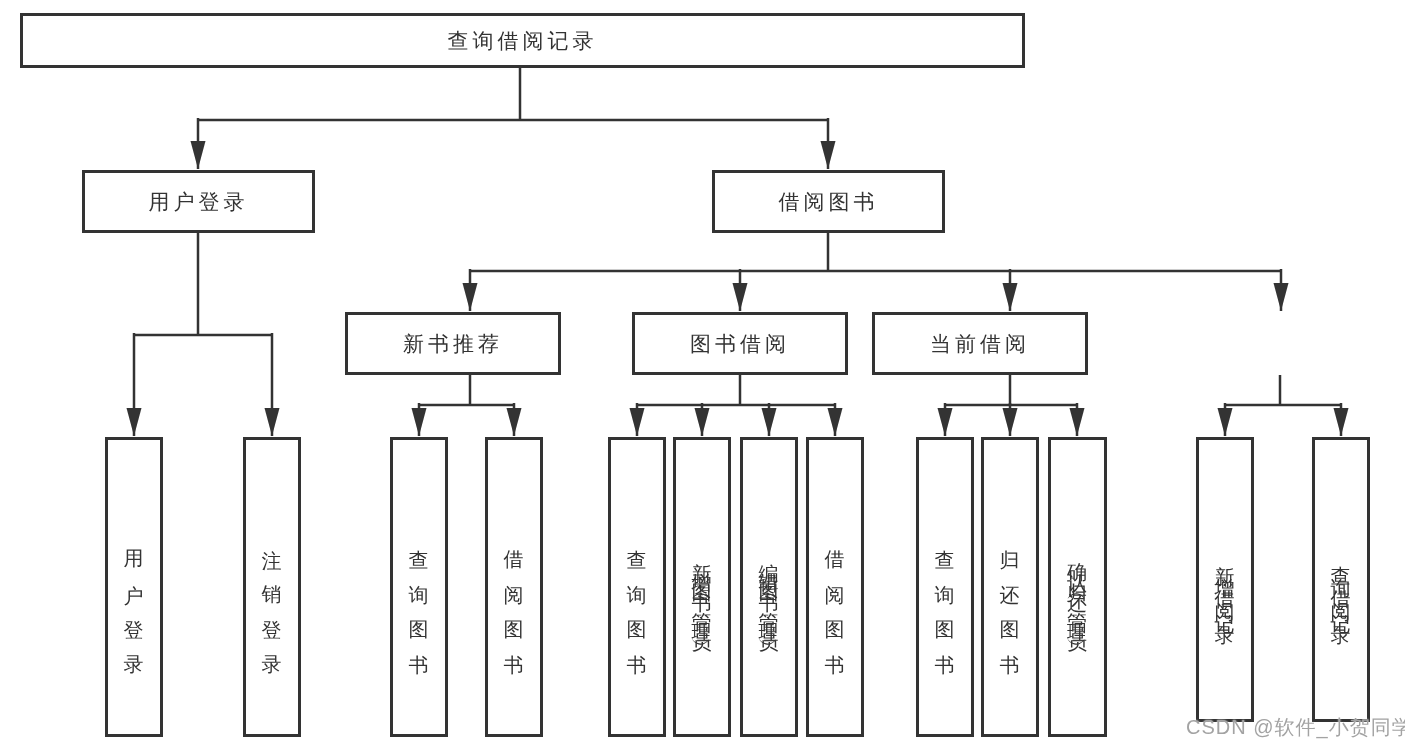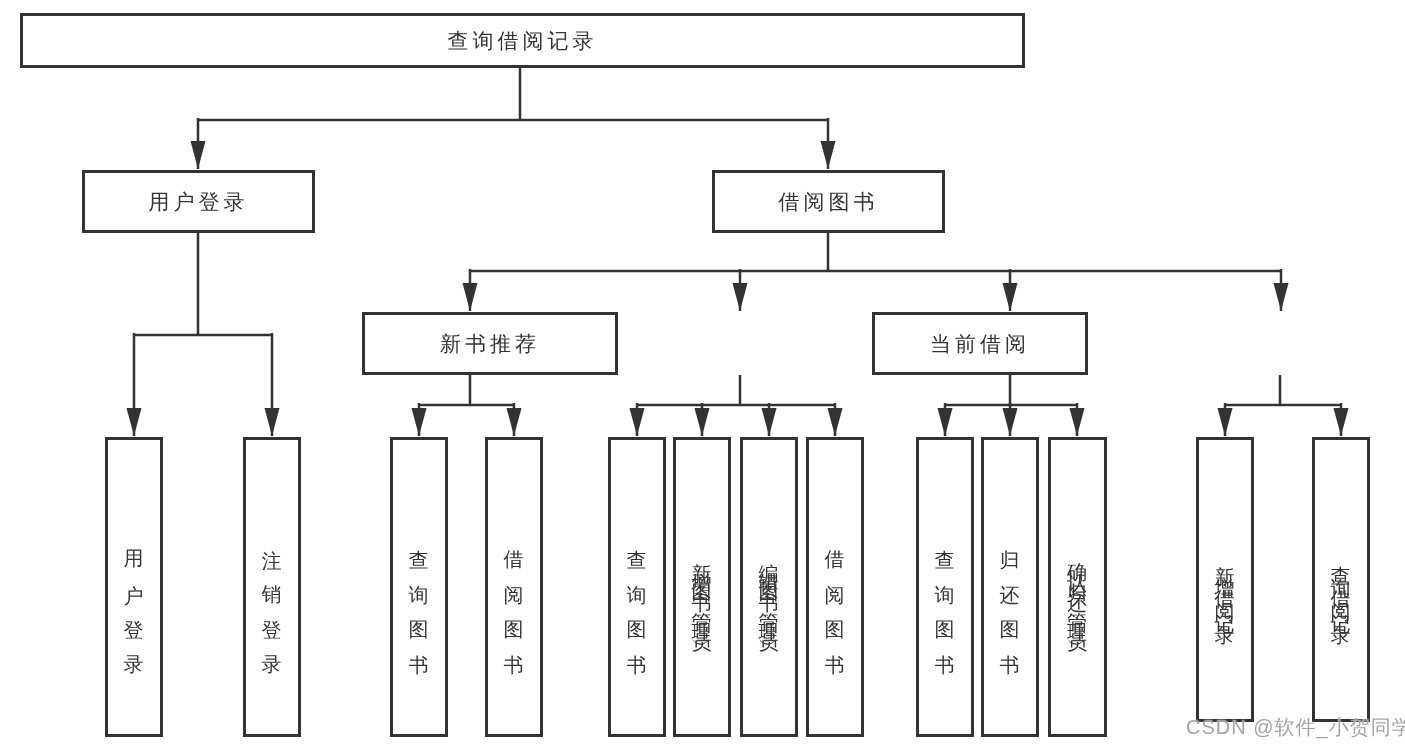--- a/index.html
+++ b/index.html
@@ -107,22 +107,25 @@
     <span class="hlabel">查询借阅记录</span>
   </div>
 
   <div class="box" style="left:82px;top:170px;width:233px;height:63px">
     <span class="hlabel">用户登录</span>
   </div>
   <div class="box" style="left:712px;top:170px;width:233px;height:63px">
     <span class="hlabel">借阅图书</span>
   </div>
 
-  <div class="box" style="left:362px;top:312px;width:256px;height:63px">
+  <div class="box" style="left:345px;top:312px;width:216px;height:63px">
     <span class="hlabel">新书推荐</span>
+  </div>
+  <div class="box" style="left:632px;top:312px;width:216px;height:63px">
+    <span class="hlabel">图书借阅</span>
   </div>
   <div class="box" style="left:872px;top:312px;width:216px;height:63px">
     <span class="hlabel">当前借阅</span>
   </div>
 
   <div class="box" style="left:105px;top:437px;width:58px;height:300px">
     <span class="vlabel v4">用户登录</span>
   </div>
   <div class="box" style="left:243px;top:437px;width:58px;height:300px">
     <span class="vlabel v4">注销登录</span>

